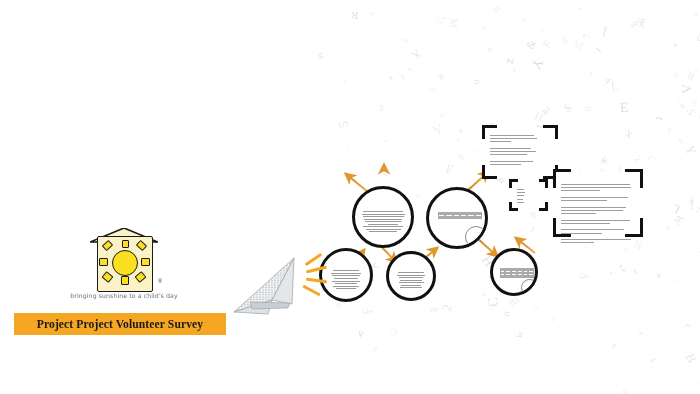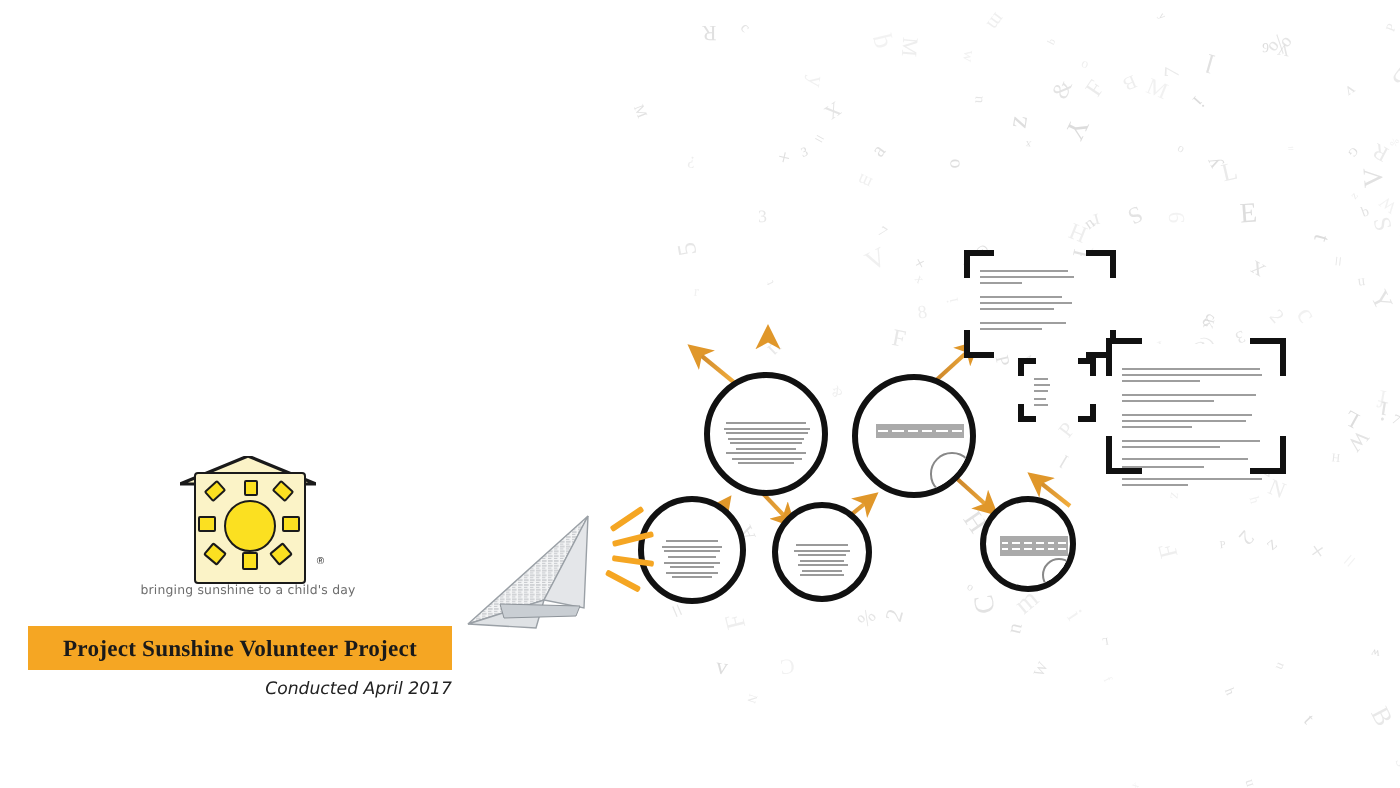--- a/index.html
+++ b/index.html
@@ -463,17 +463,16 @@
       <div class="ray" style="left:12px;top:45px;width:7px;height:6px;transform:rotate(40deg);"></div>
       <div class="ray" style="left:30px;top:48px;width:6px;height:7px;"></div>
       <div class="ray" style="left:45px;top:45px;width:7px;height:6px;transform:rotate(-40deg);"></div>
       <div class="sun-core"></div>
       <div class="tm">®</div>
     </div>
     <div id="logo-tag">bringing sunshine to a child's day</div>
   </div>
 
   <div id="banner">
-    <span>Project Sunshine Volunteer Project</span>
+    <span>Project Project Volunteer Survey</span>
   </div>
-  <div id="subtitle">Conducted April 2017</div>
 
 </div>
 
 </body></html>

